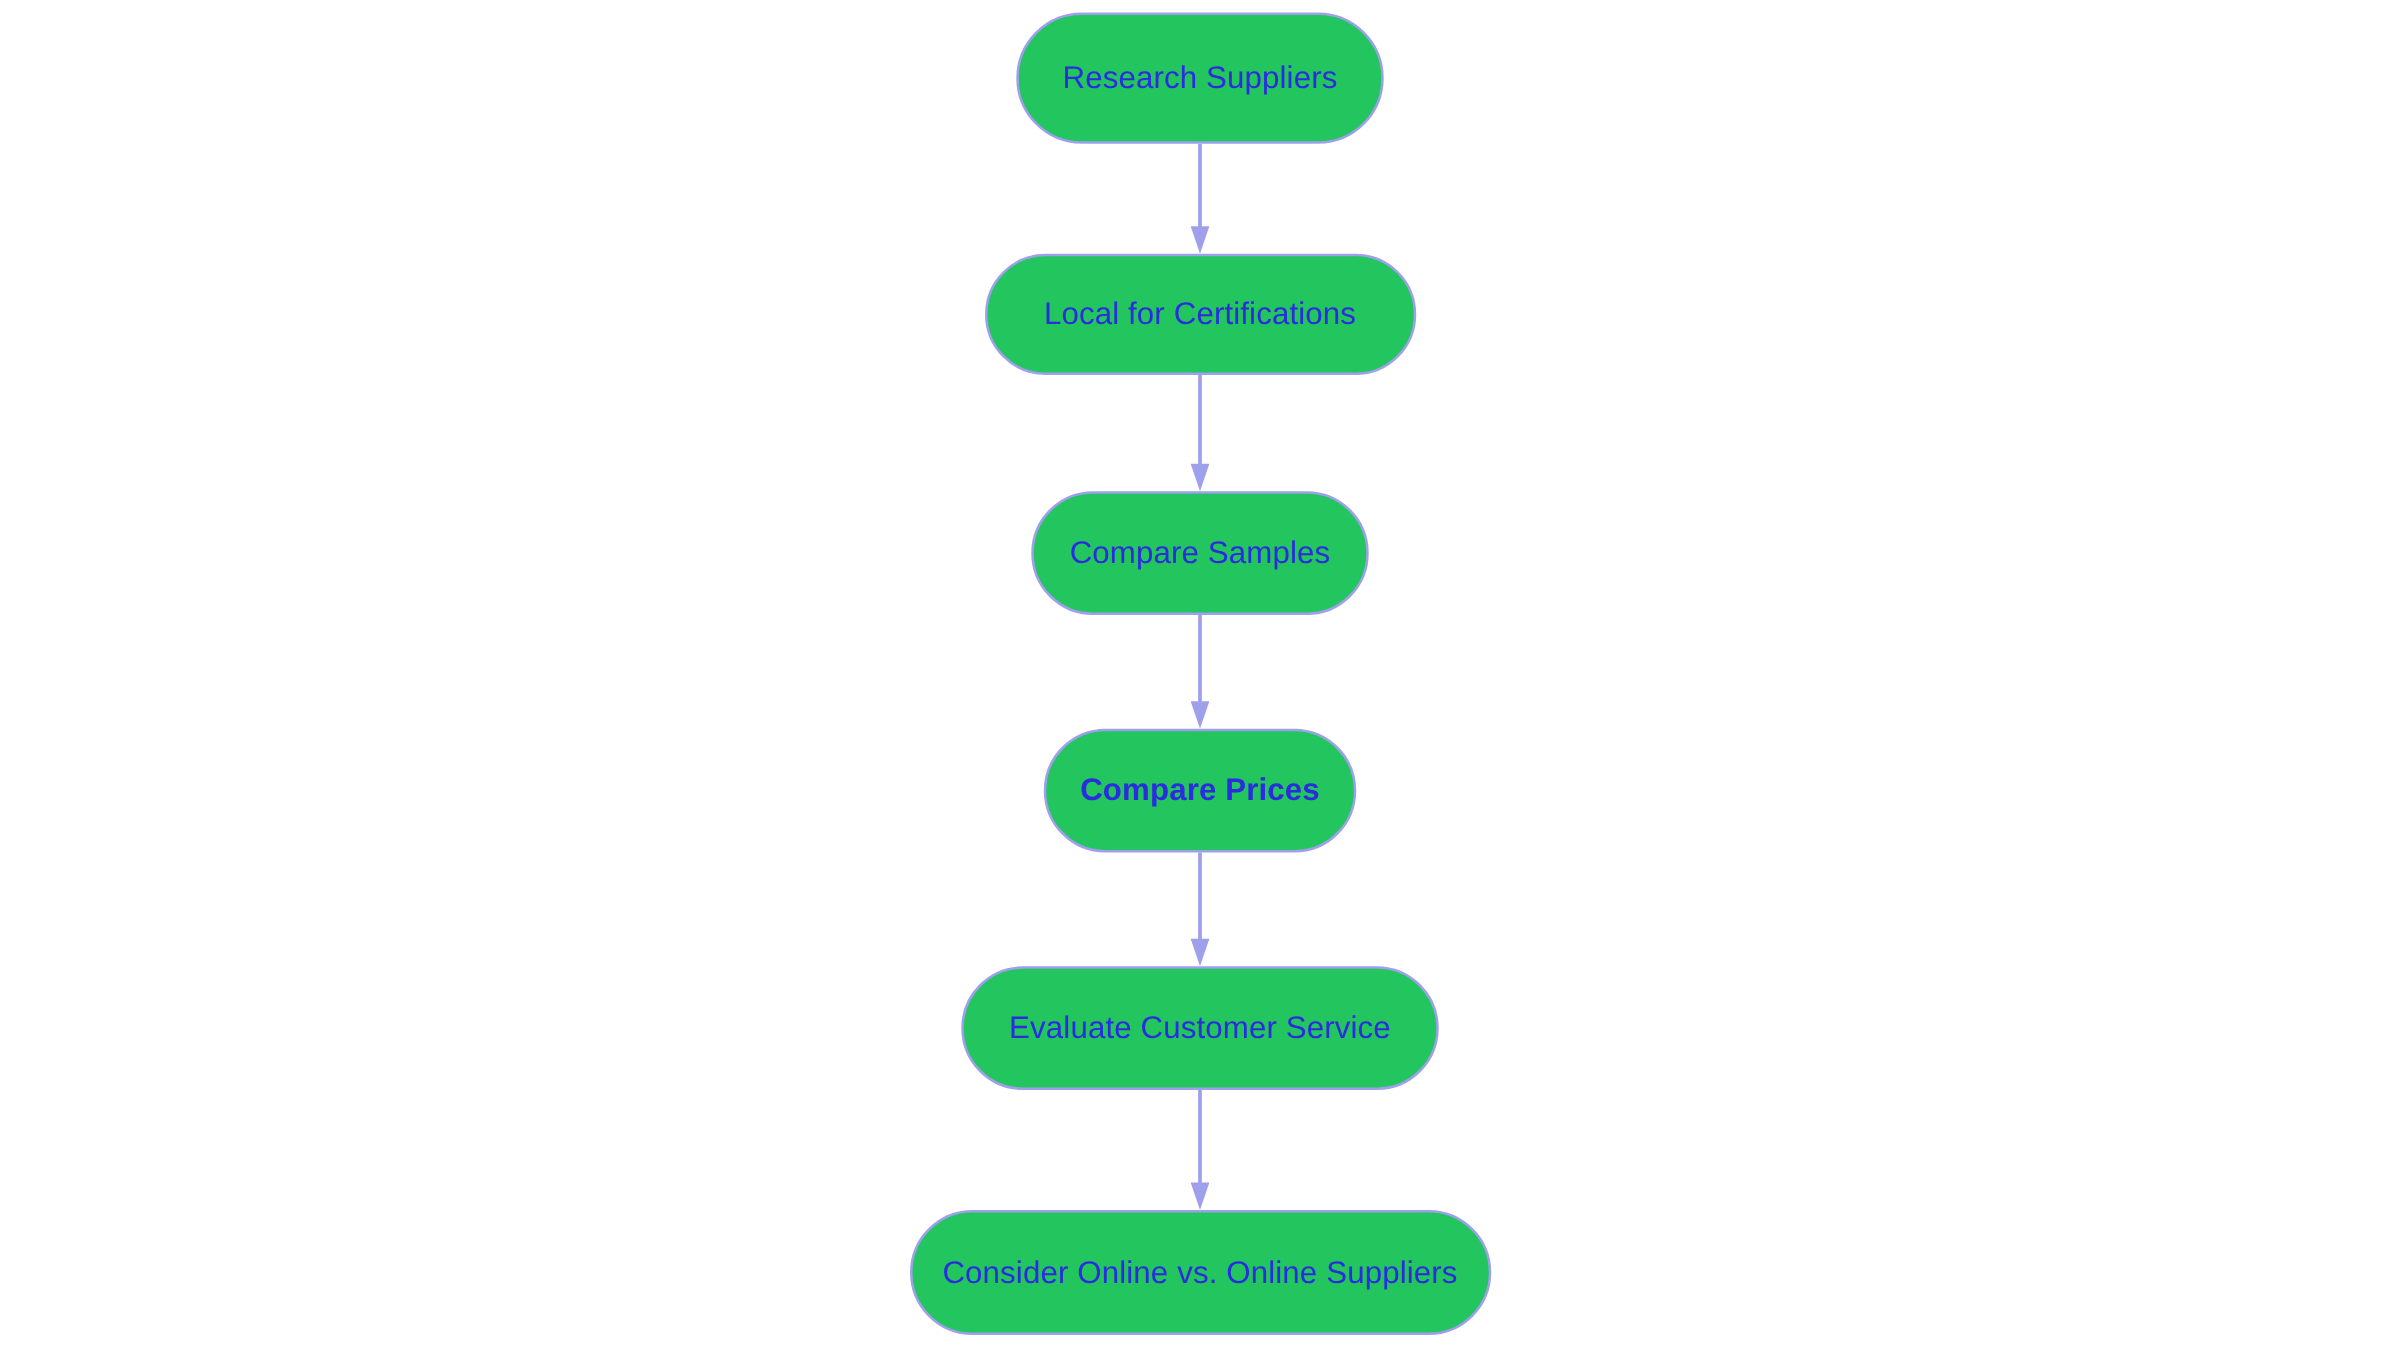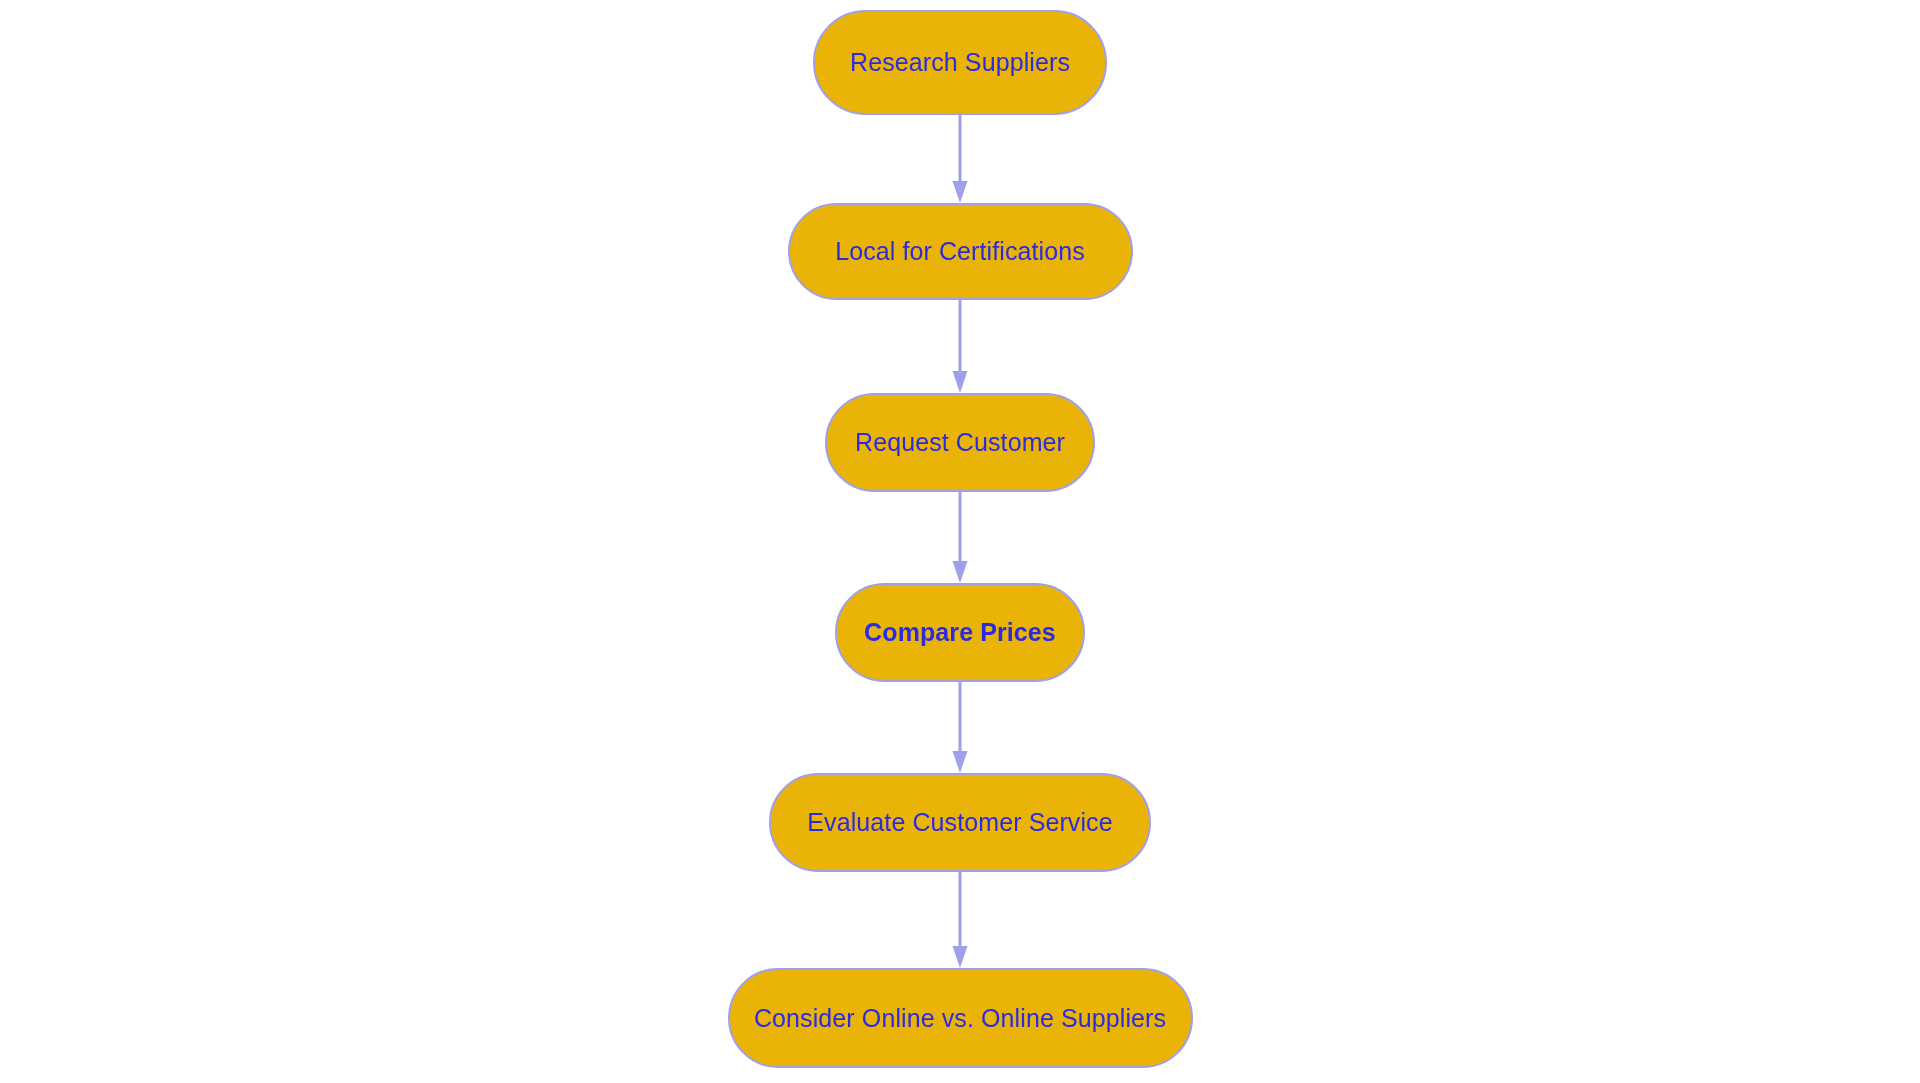--- a/index.html
+++ b/index.html
@@ -27,21 +27,21 @@
     top: 0;
     width: 1920px;
     height: 1083px;
     display: flex;
     flex-direction: column;
     align-items: center;
   }
 
   .flow-node {
     box-sizing: border-box;
-    background: #eab308;
+    background: #22c55e;
     border: 2px solid #9fa0ec;
     border-radius: 999px;
     display: flex;
     align-items: center;
     justify-content: center;
     color: #2b2be0;
     font-size: 25px;
     font-weight: 400;
     letter-spacing: 0.1px;
     white-space: nowrap;
@@ -101,21 +101,21 @@
     </div>
 
     <div class="flow-connector c1">
       <svg width="22" height="100%" viewBox="0 0 22 93" preserveAspectRatio="none">
         <line x1="11" y1="0" x2="11" y2="79" stroke="#9fa0ec" stroke-width="3"></line>
         <polygon points="3.5,71 18.5,71 11,93" fill="#9fa0ec"></polygon>
       </svg>
     </div>
 
     <div class="flow-node n2">
-      <span class="node-label">Request Customer</span>
+      <span class="node-label">Compare Samples</span>
     </div>
 
     <div class="flow-connector c2">
       <svg width="22" height="100%" viewBox="0 0 22 91" preserveAspectRatio="none">
         <line x1="11" y1="0" x2="11" y2="77" stroke="#9fa0ec" stroke-width="3"></line>
         <polygon points="3.5,69 18.5,69 11,91" fill="#9fa0ec"></polygon>
       </svg>
     </div>
 
     <div class="flow-node n3">

